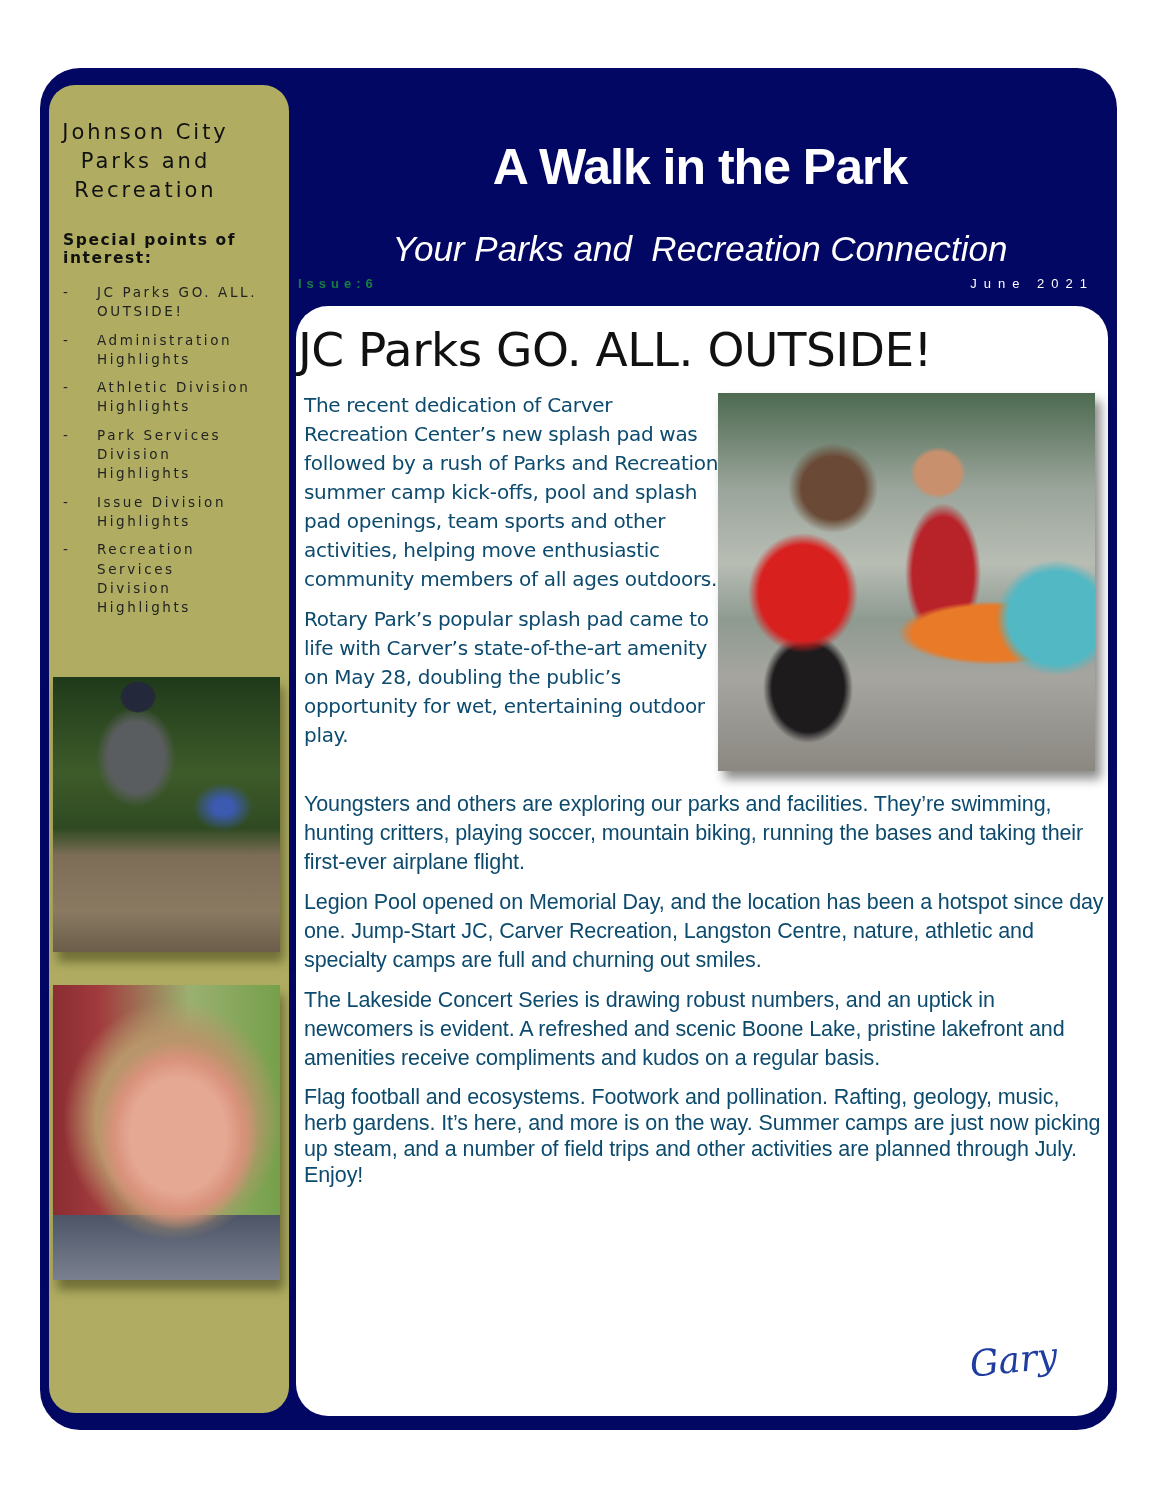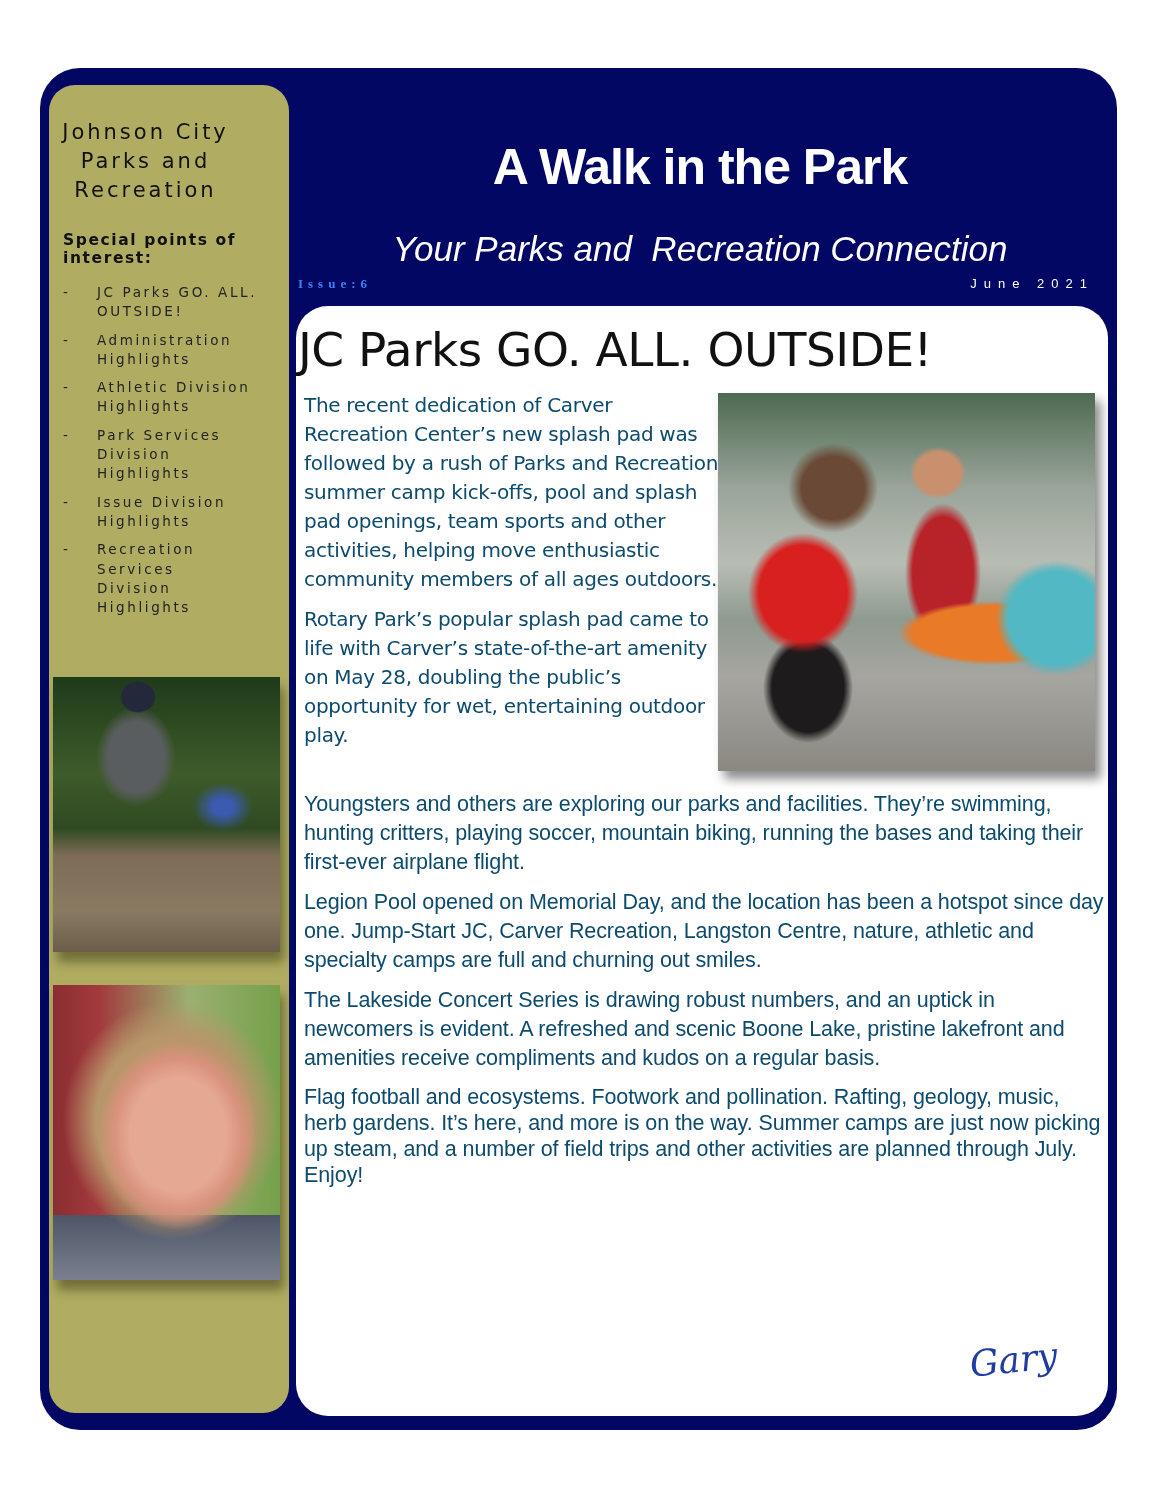--- a/index.html
+++ b/index.html
@@ -61,22 +61,22 @@
       font-family: "Liberation Sans", sans-serif; letter-spacing: -1px;
     }
     .masthead-sub {
       position: absolute; left: 300px; top: 218px; width: 800px; text-align: center;
       font-size: 35px; line-height: 46px; font-style: italic; color: #ffffff;
       font-family: "Liberation Sans", sans-serif;
       margin-top: 8px;
     }
     .issue {
       position: absolute; left: 298px; top: 276px;
-      font-size: 13px; line-height: 16px; font-weight: bold; color: #3b82f6; letter-spacing: 5px;
-      font-family: Liberation Serif, serif;
+      font-size: 13px; line-height: 16px; font-weight: bold; color: #15803d; letter-spacing: 5px;
+      font-family: Liberation Sans, sans-serif;
     }
     .date {
       position: absolute; right: 62px; top: 276px;
       font-size: 13px; line-height: 16px; color: #ffffff; letter-spacing: 7px;
       font-family: Liberation Sans, sans-serif;
     }
 
     .content {
       position: absolute; left: 296px; top: 306px; width: 812px; height: 1110px;
       background: #ffffff; border-radius: 32px;

